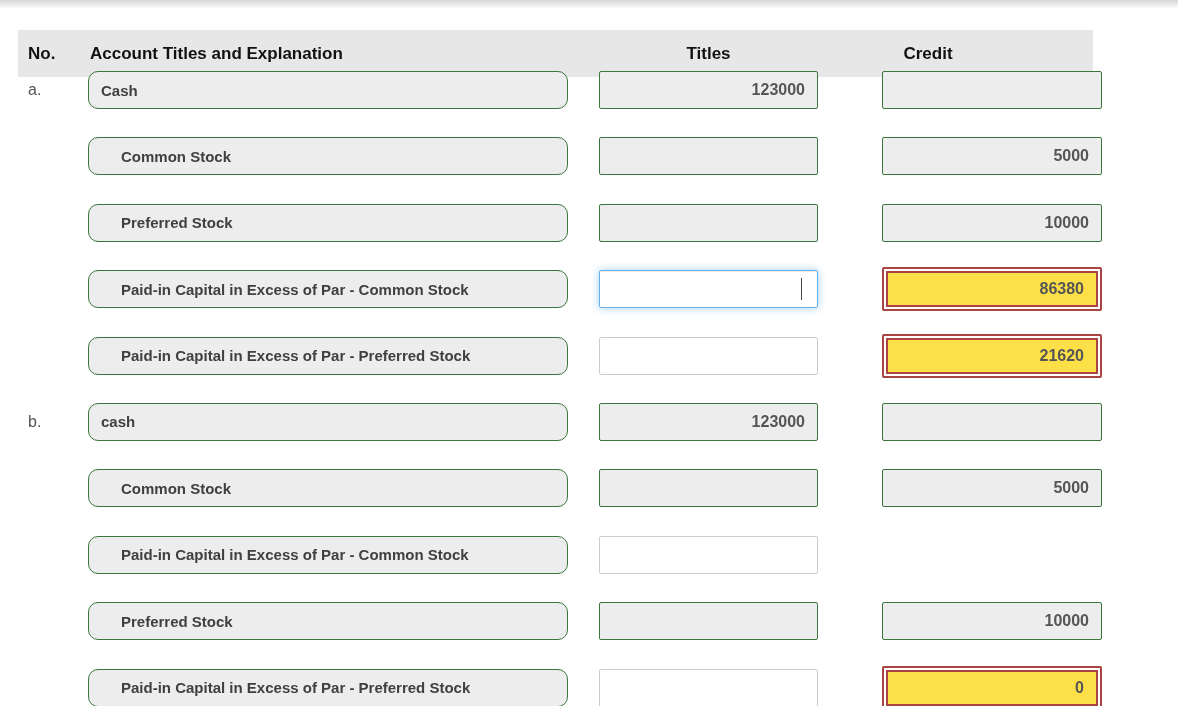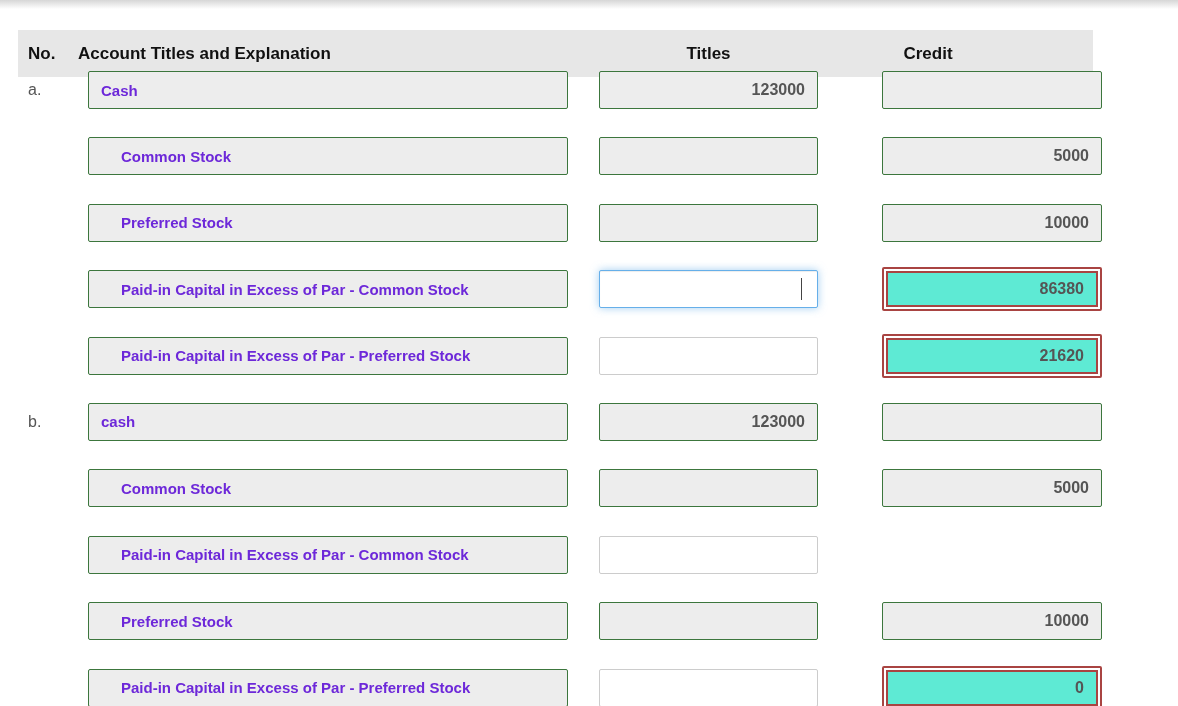--- a/index.html
+++ b/index.html
@@ -22,21 +22,21 @@
     width: 1075px; height: 47px;
     background: #e7e7e7;
     margin-top: 20px;
   }
   .header-band .hcell {
     position: absolute; top: 0; height: 47px; line-height: 47px;
     font-size: 17px; font-weight: 700; color: #111111;
     white-space: nowrap;
   }
   .h-no      { left: 10px; }
-  .h-account { left: 60px; text-align: center; }
+  .h-account { left: 72px; text-align: center; }
   .h-debit   { left: 581px; width: 219px; text-align: center; }
   .h-credit  { left: 800px; width: 220px; text-align: center; }
 
   .rows { position: absolute; top: 68px; left: 0; width: 1178px; }
   .row {
     display: flex; align-items: center;
     height: 44px; margin-bottom: 22.4px;
     padding-left: 28px;
   }
   .entry-label {
@@ -47,33 +47,33 @@
   .cell-account { width: 480px; flex: 0 0 480px; }
   .cell-debit   { width: 219px; flex: 0 0 219px; margin-left: 31px; }
   .cell-credit  { width: 220px; flex: 0 0 220px; margin-left: 64px; }
 
   input { font-family: "Liberation Sans", sans-serif; outline: none; box-sizing: border-box; font-weight: bold; }
 
   .account-input {
     width: 100%; height: 38px;
     background: #ededed;
     border: 1px solid #3c763d;
-    border-radius: 2px;
+    border-radius: 10px;
     padding: 0 12px;
-    font-size: 15px; font-weight: 700; color: #6d28d9;
+    font-size: 15px; font-weight: 700; color: #404040;
   }
   .account-input.indent { padding-left: 32px; }
 
   .wrap { position: relative; width: 100%; height: 38px; box-sizing: border-box; }
   .wrap .num-input {
     width: 100%; height: 100%;
     text-align: right; padding: 0 12px;
     font-size: 16px; color: #555555;
     border-radius: 2px;
-    background: #5eead4; border: 1px solid #cccccc;
+    background: #fde047; border: 1px solid #cccccc;
   }
   .wrap.state-disabled .num-input {
     background: #ededed;
     border: 1px solid #3c763d;
   }
   .wrap.state-editable .num-input {
     background: #ffffff;
     border: 1px solid #cccccc;
   }
   .wrap.state-focused .num-input {

